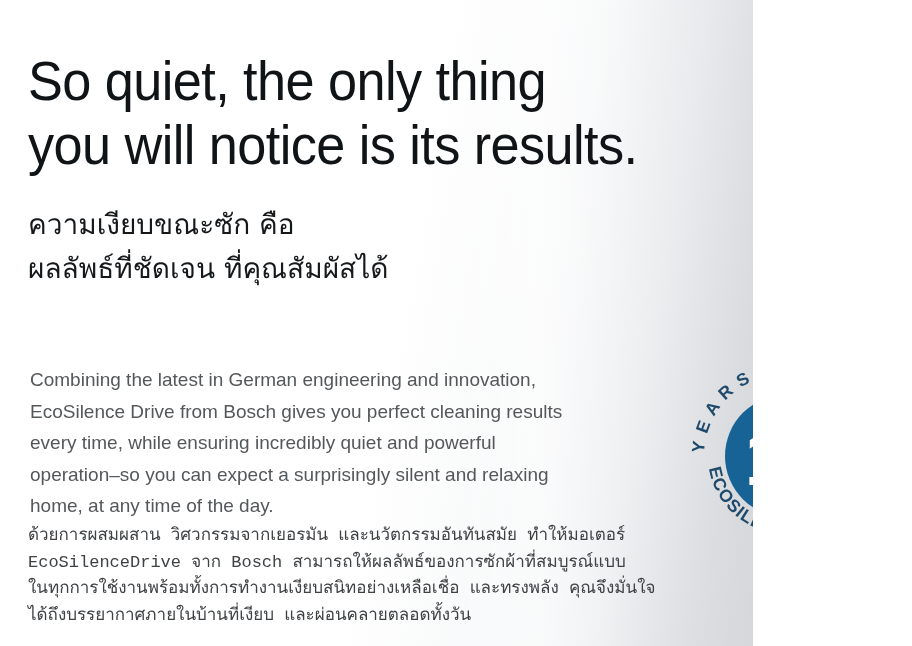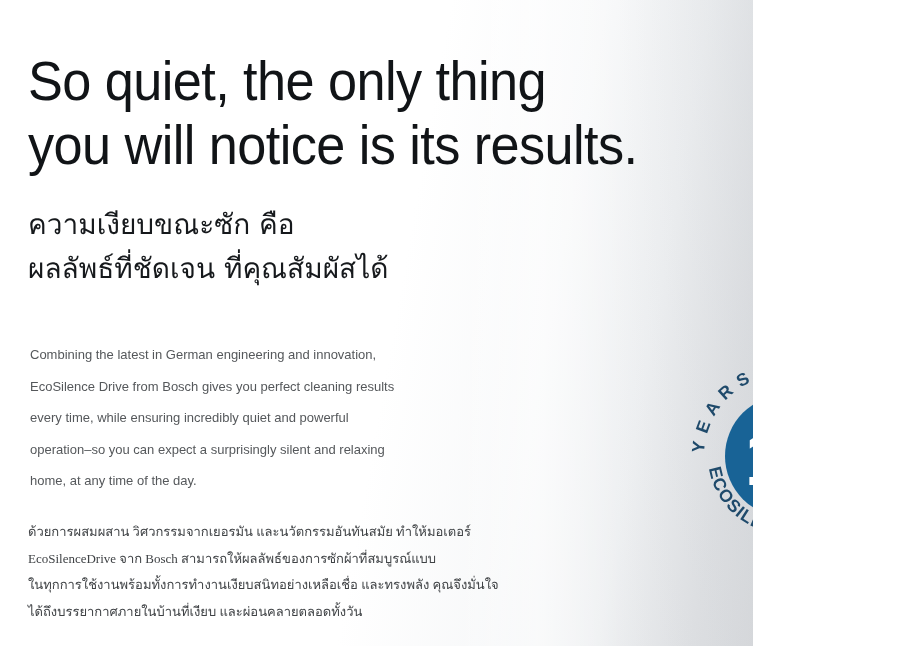--- a/index.html
+++ b/index.html
@@ -81,42 +81,42 @@
     font-weight: 400;
     color: #16191c;
     white-space: pre-line;
     font-family: "DejaVu Sans", "Liberation Sans", sans-serif;
   }
 
   
   .body-en {
     position: absolute;
     left: 30px;
-    top: 326px;
+    top: 345px;
     width: 650px;
-    font-size: 13px;
+    font-size: 19px;
     line-height: 31.5px;
     font-weight: 300;
     color: #55585b;
     white-space: pre-line;
     font-family: "Liberation Sans", sans-serif;
   }
 
   
   .body-th {
     position: absolute;
     left: 28px;
     top: 506px;
     width: 690px;
-    font-size: 13px;
+    font-size: 17px;
     line-height: 26.5px;
     font-weight: 400;
     color: #3f4245;
     white-space: pre-line;
-    font-family: Liberation Serif, serif;
+    font-family: Liberation Mono, monospace;
   }
 
   
   .badge {
     position: absolute;
     left: 688px;
     top: 358px;
     width: 196px;
     height: 196px;
   }

